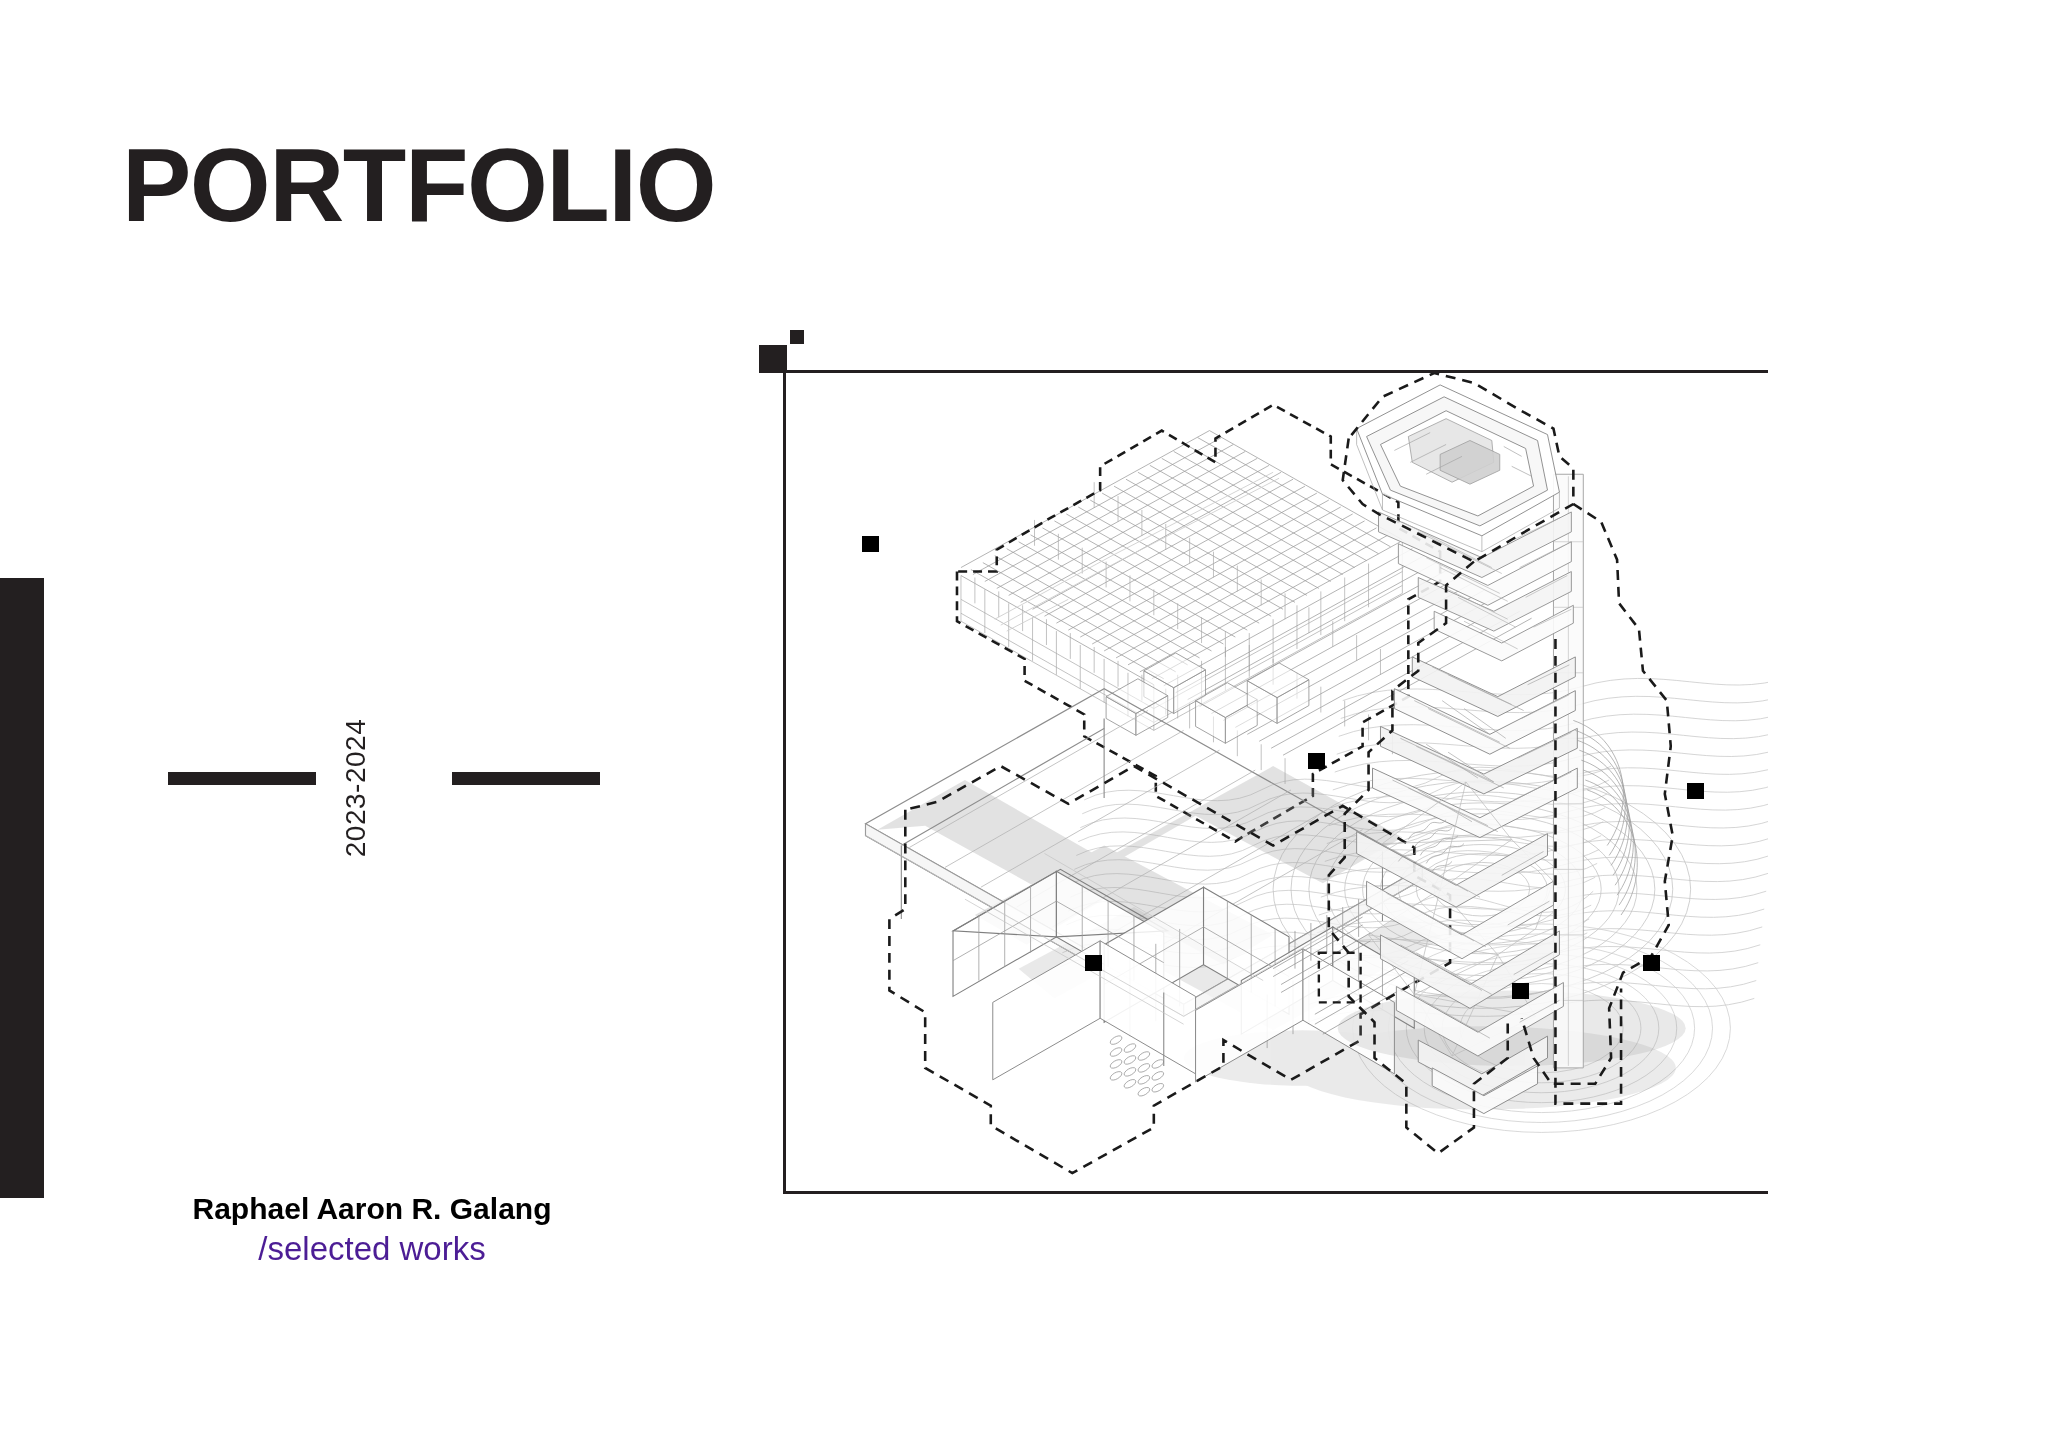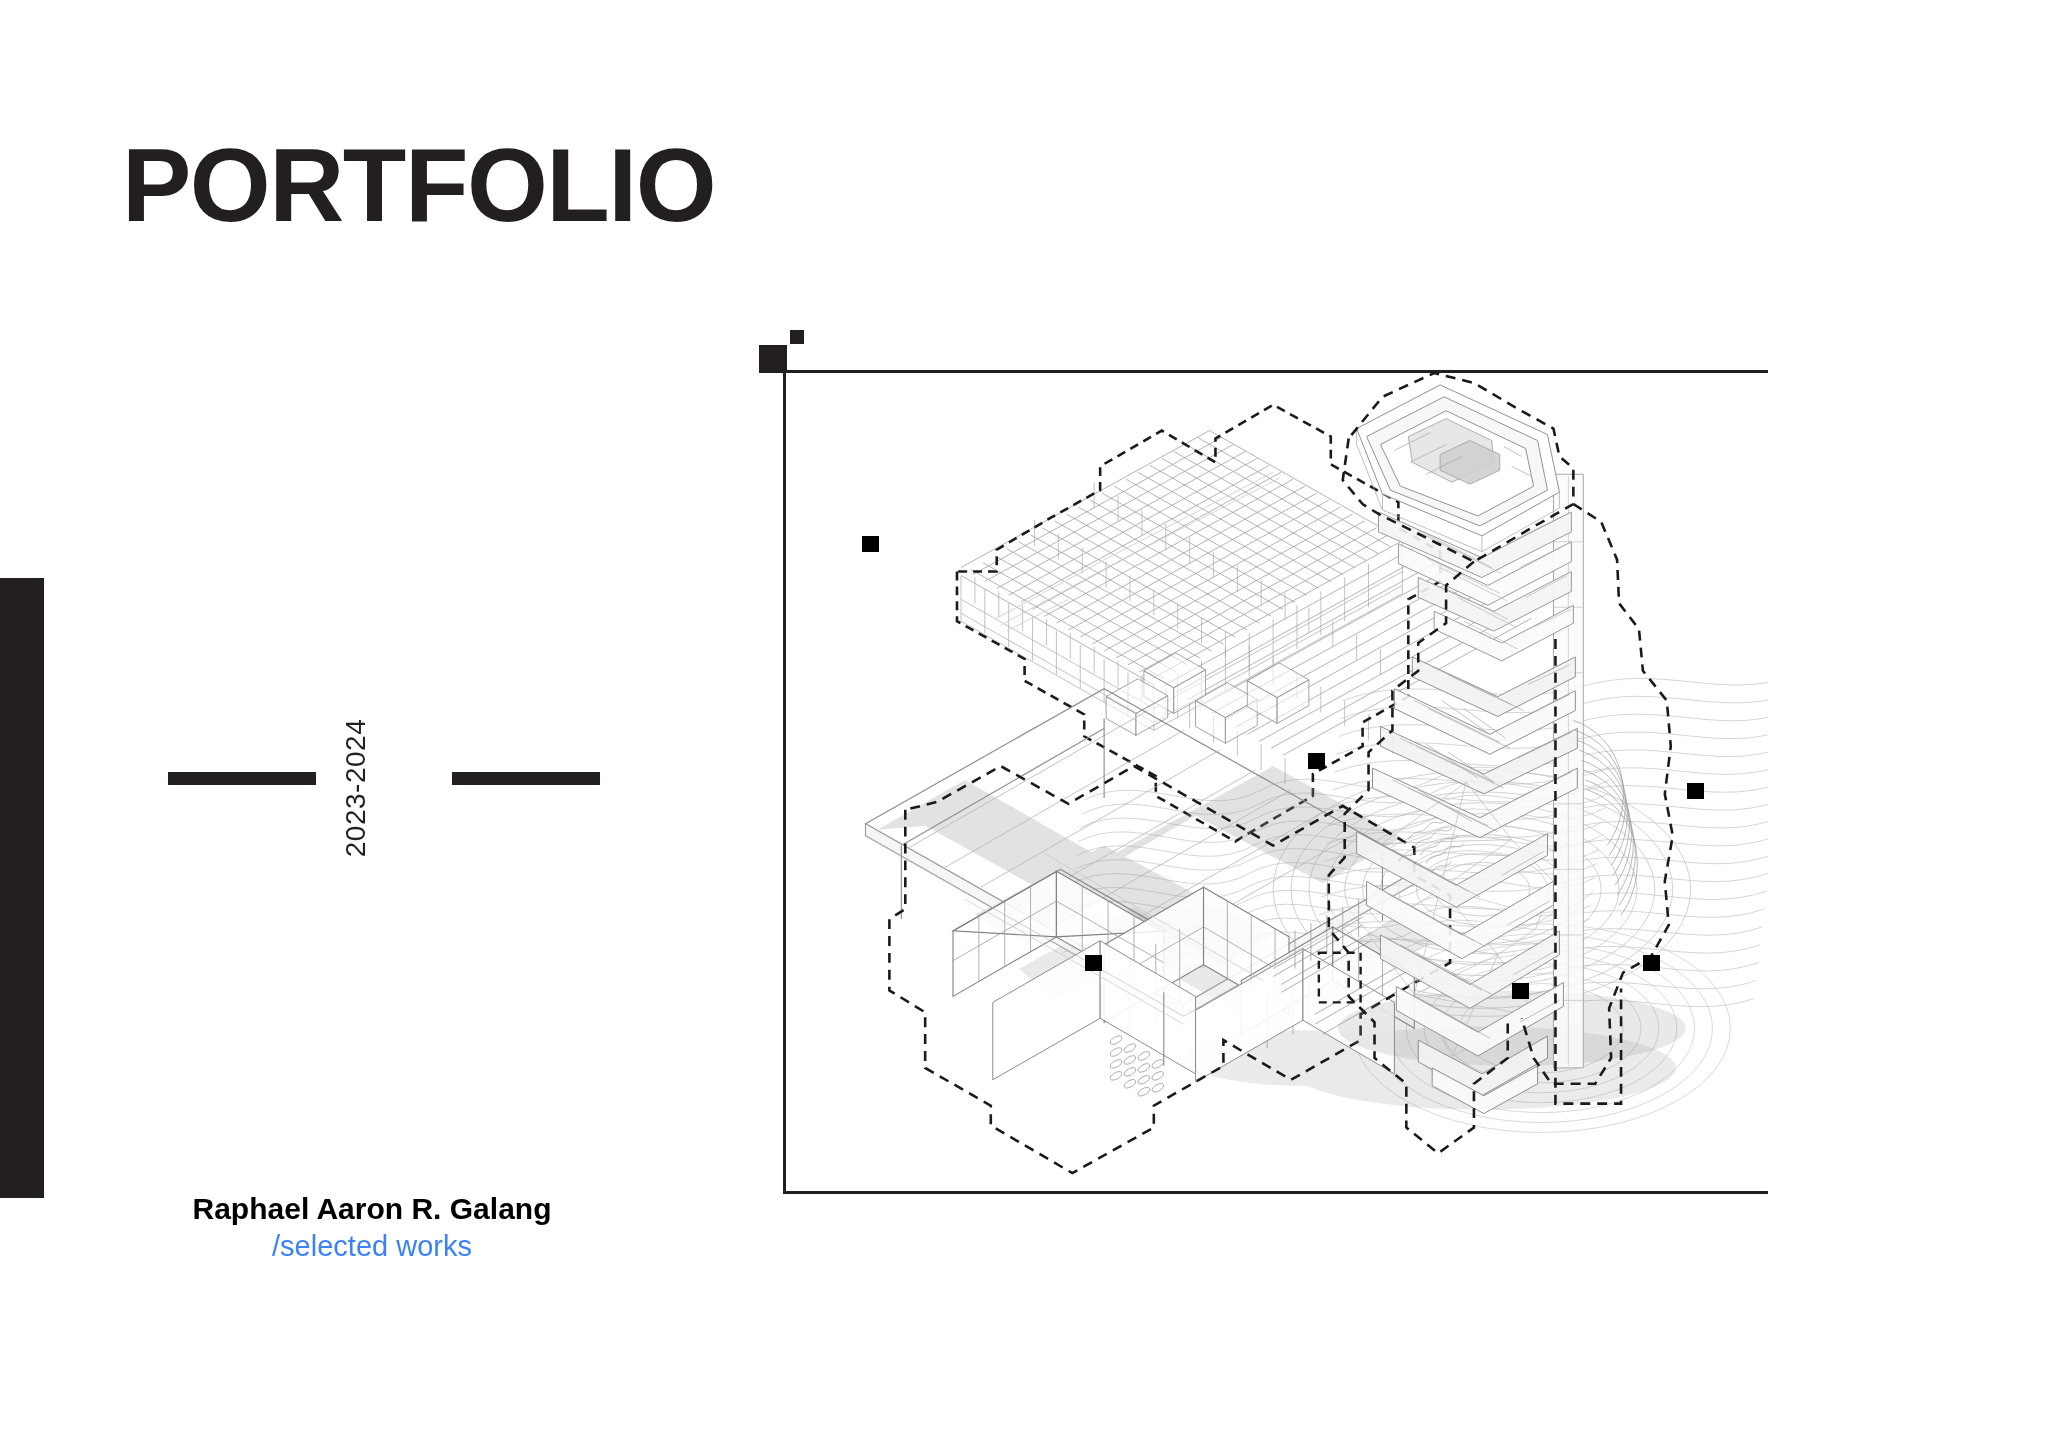--- a/index.html
+++ b/index.html
@@ -82,23 +82,23 @@
     text-align: center;
   }
   .author-name {
     font-size: 30px;
     font-weight: 700;
     color: #000000;
     line-height: 1.28;
     white-space: nowrap;
   }
   .author-sub {
-    font-size: 29px;
+    font-size: 33px;
     font-weight: 400;
-    color: #3b82f6;
+    color: #4c1d95;
     line-height: 1.28;
     white-space: nowrap;
   }
 
   
   .frame {
     position: absolute;
     left: 783px;
     top: 370px;
     width: 1020px;

